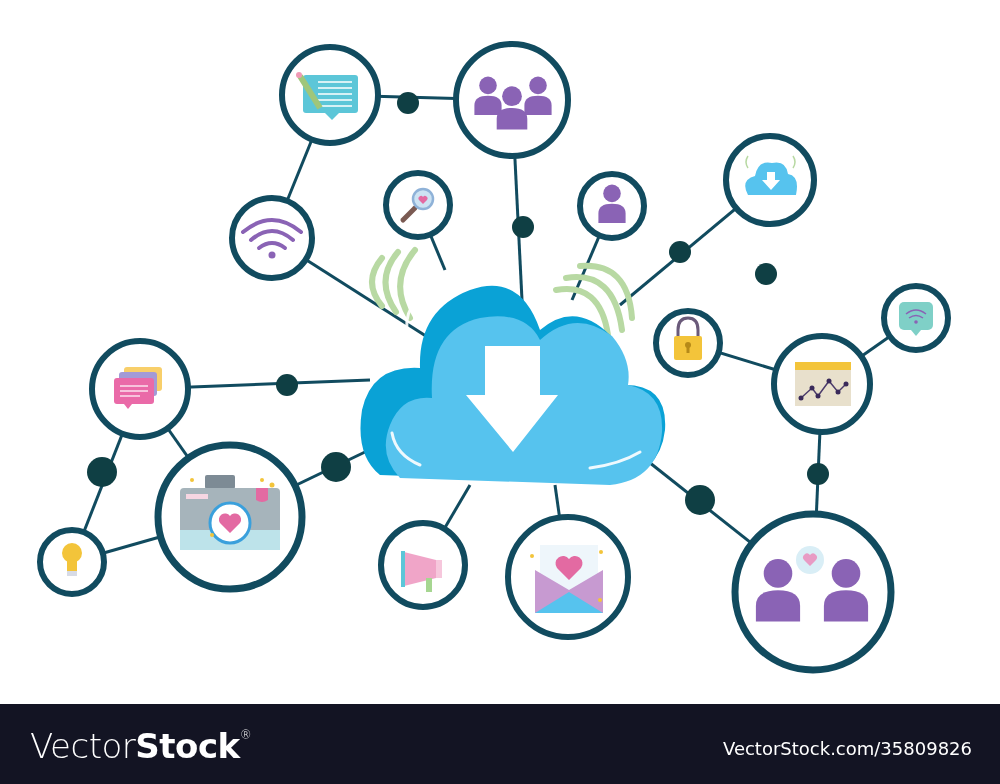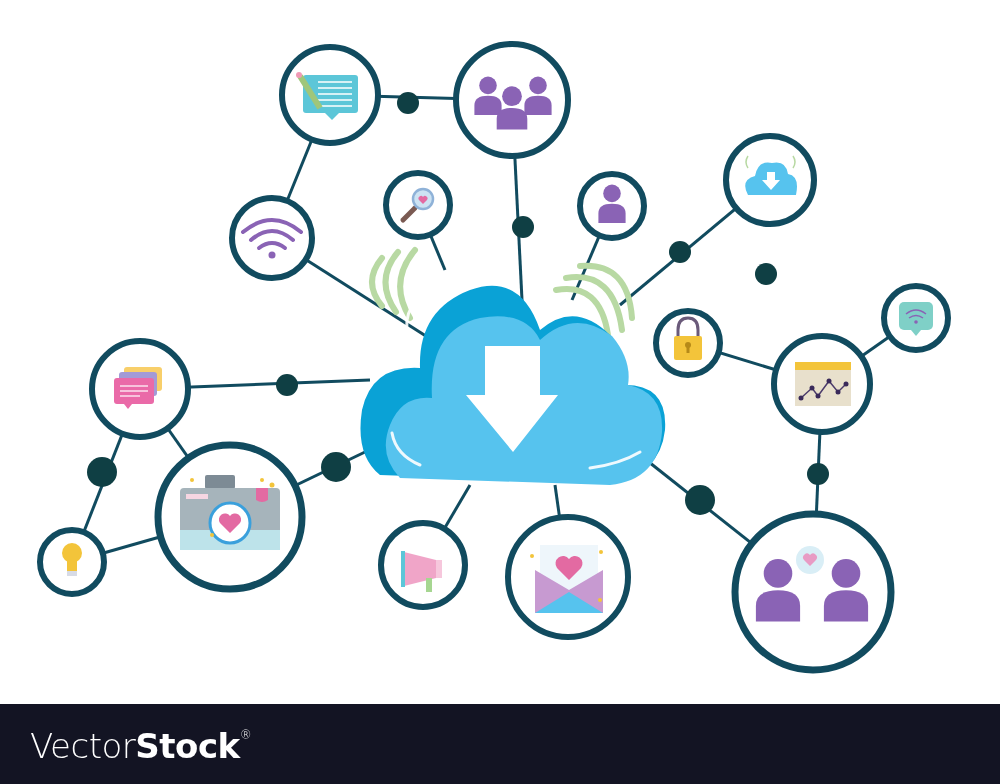--- a/index.html
+++ b/index.html
@@ -227,13 +227,14 @@
       <use href="#person" x="752" y="555" width="52" height="68"></use>
       <use href="#person" x="820" y="555" width="52" height="68"></use>
     </g>
     <circle cx="810" cy="560" r="14" fill="#d9eef6"></circle>
     <path d="M810 566 l-6 -6 a3.5 3.5 0 0 1 6 -5 a3.5 3.5 0 0 1 6 5 z" fill="#e89bc4"></path>
   </g>
 </svg>
 
 <div id="footer">
   <div class="brand"><span>Vector</span><b>Stock</b><sup>®</sup></div>
+  <div class="ref">VectorStock.com/35809826</div>
 </div>
 
 </body></html>

